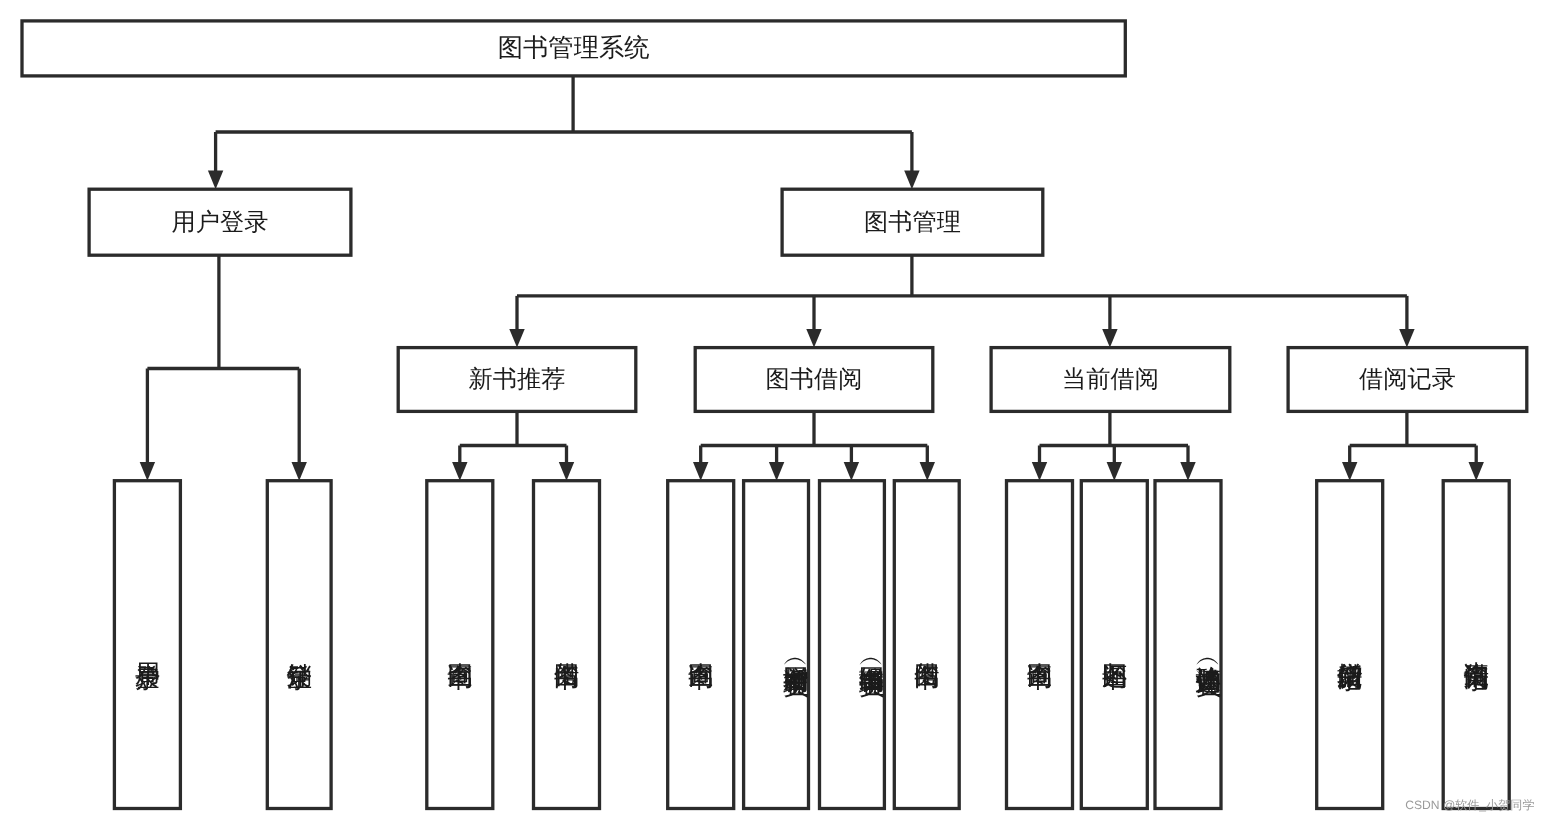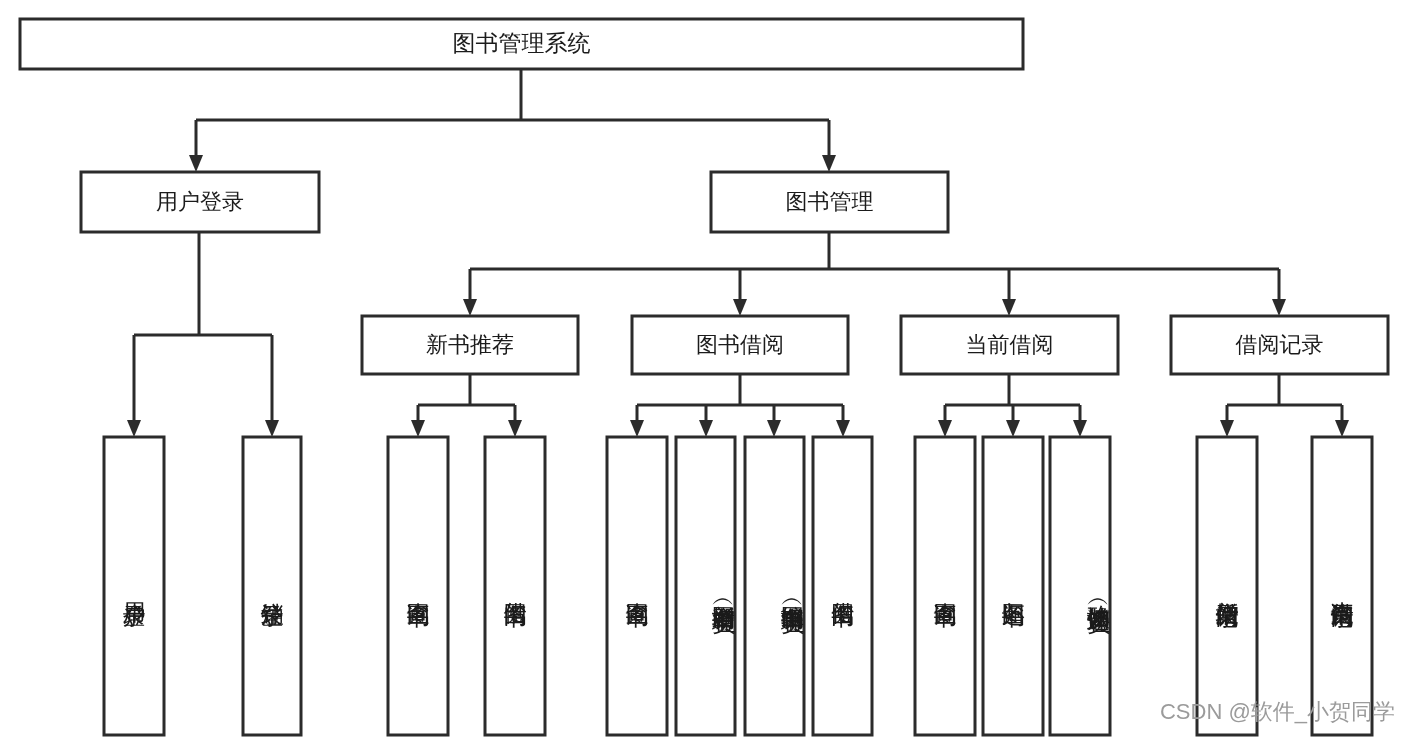--- a/index.html
+++ b/index.html
@@ -33,23 +33,23 @@
     color:#1b1b1b;
     letter-spacing:1px;
     text-align:center;
     white-space:nowrap;
     display:flex;align-items:flex-start;justify-content:center;
     pointer-events:none;
   }
   .vlabel.center-v{align-items:center;}
   #watermark{
     position:absolute;
-    right:10px;bottom:20px;
+    right:10px;bottom:8px;
     font-family:"Liberation Sans","DejaVu Sans",sans-serif;
-    font-size:22px;
+    font-size:11px;
     color:#9b9b9b;
     white-space:nowrap;
   }
 </style>
 </head>
 <body>
 
 <div id="diagram-root">
 
   <svg id="tree" viewBox="0 0 1405 747">

